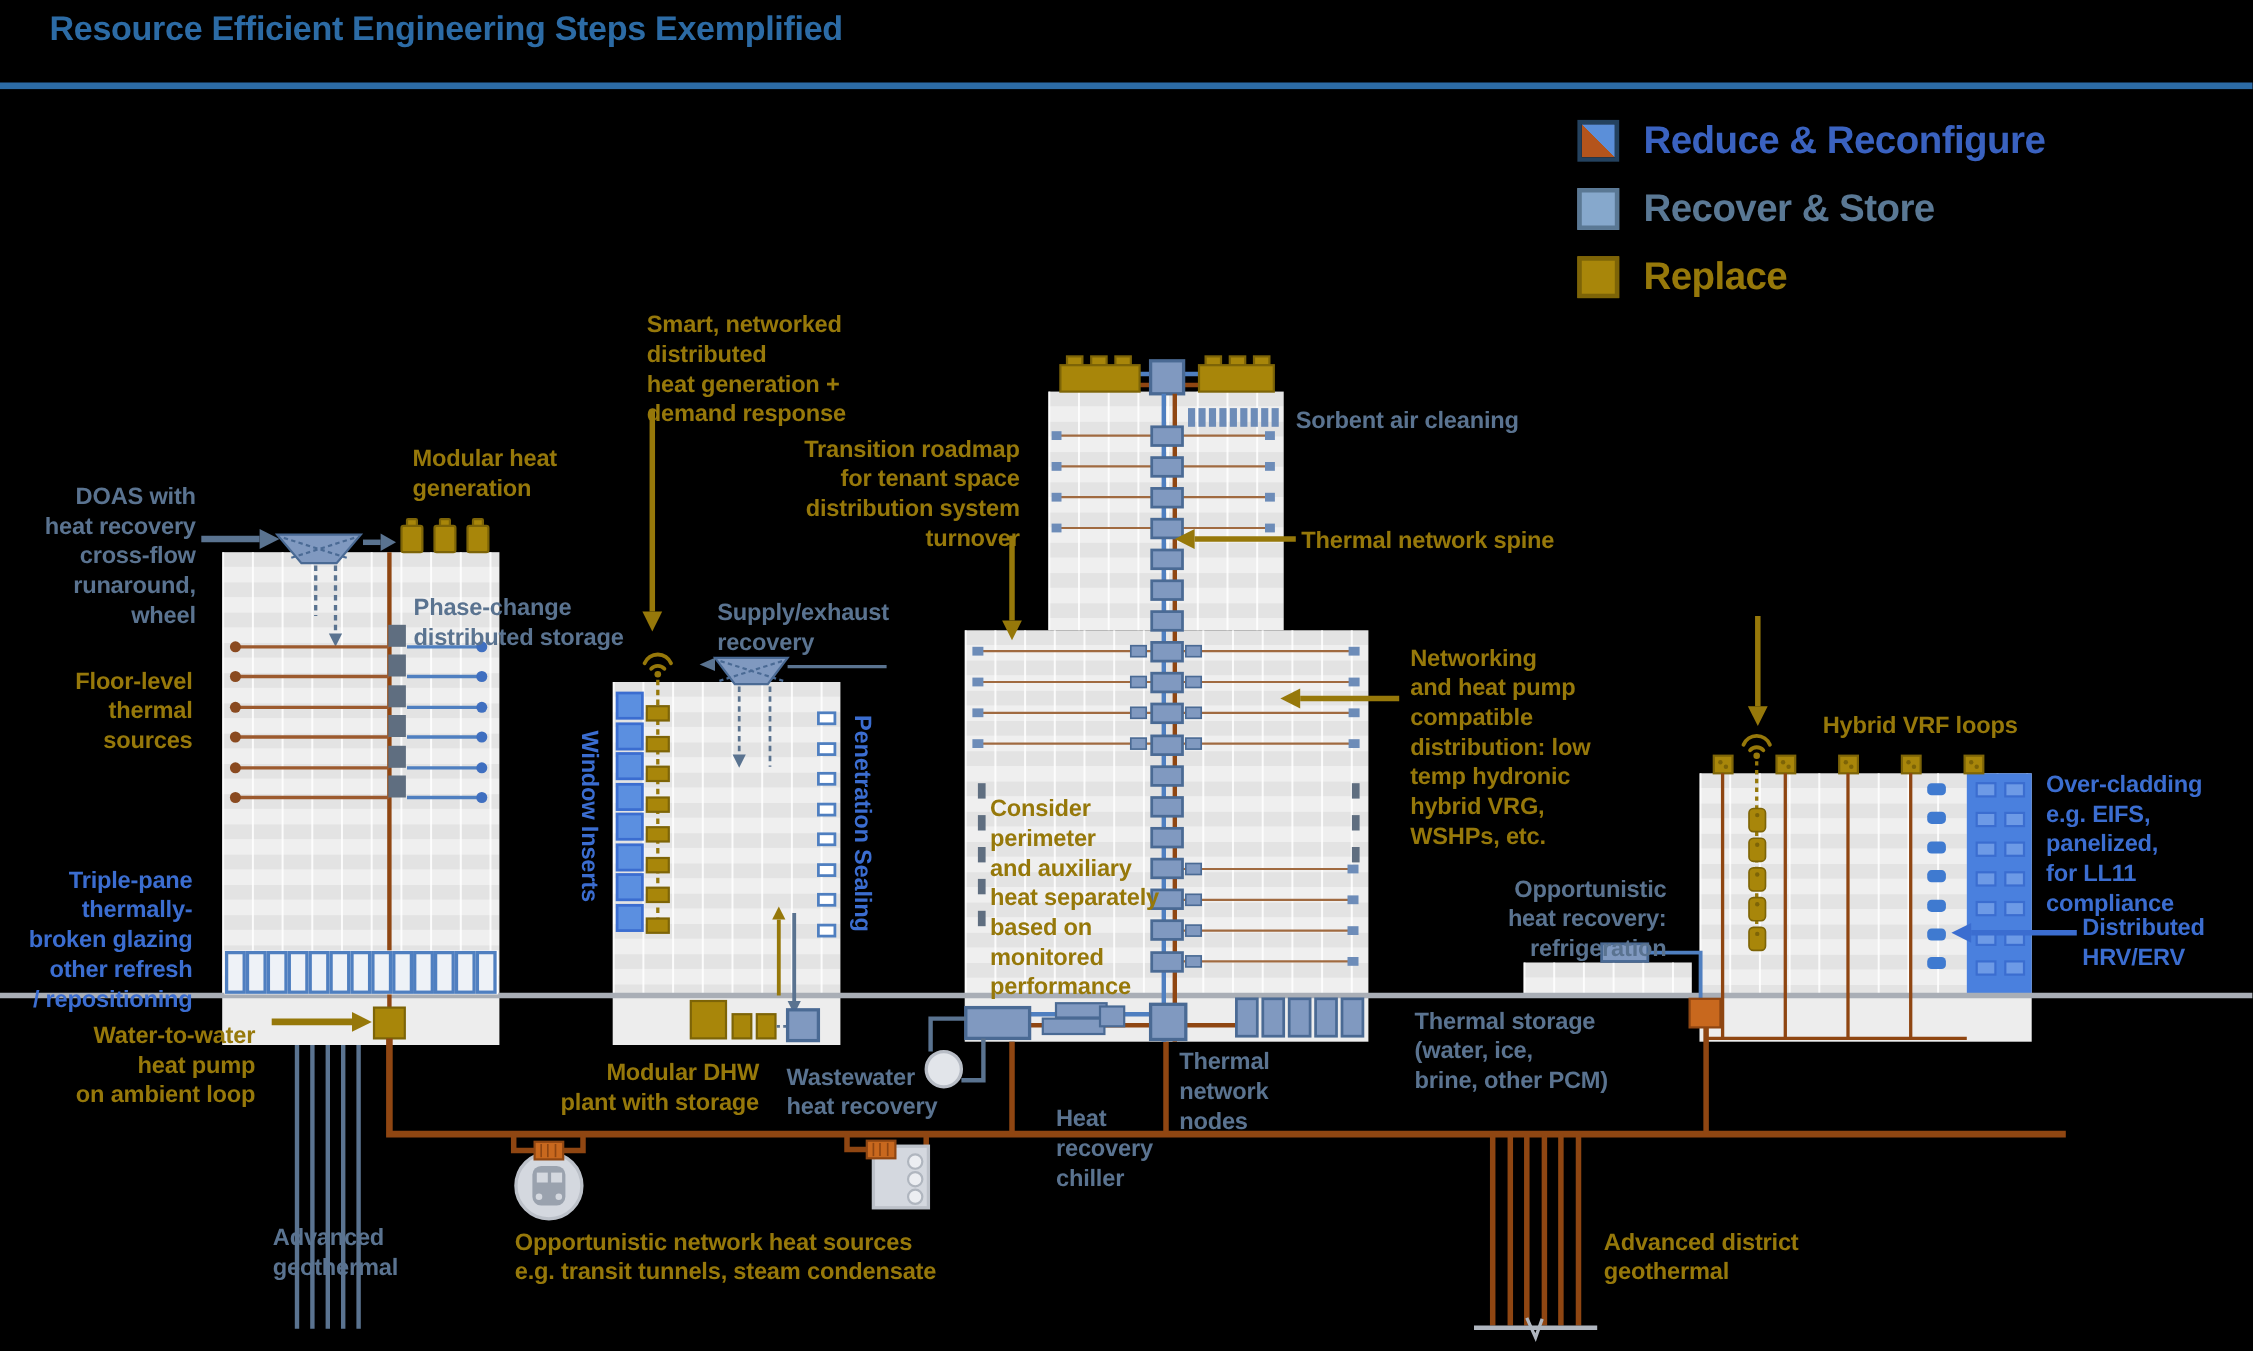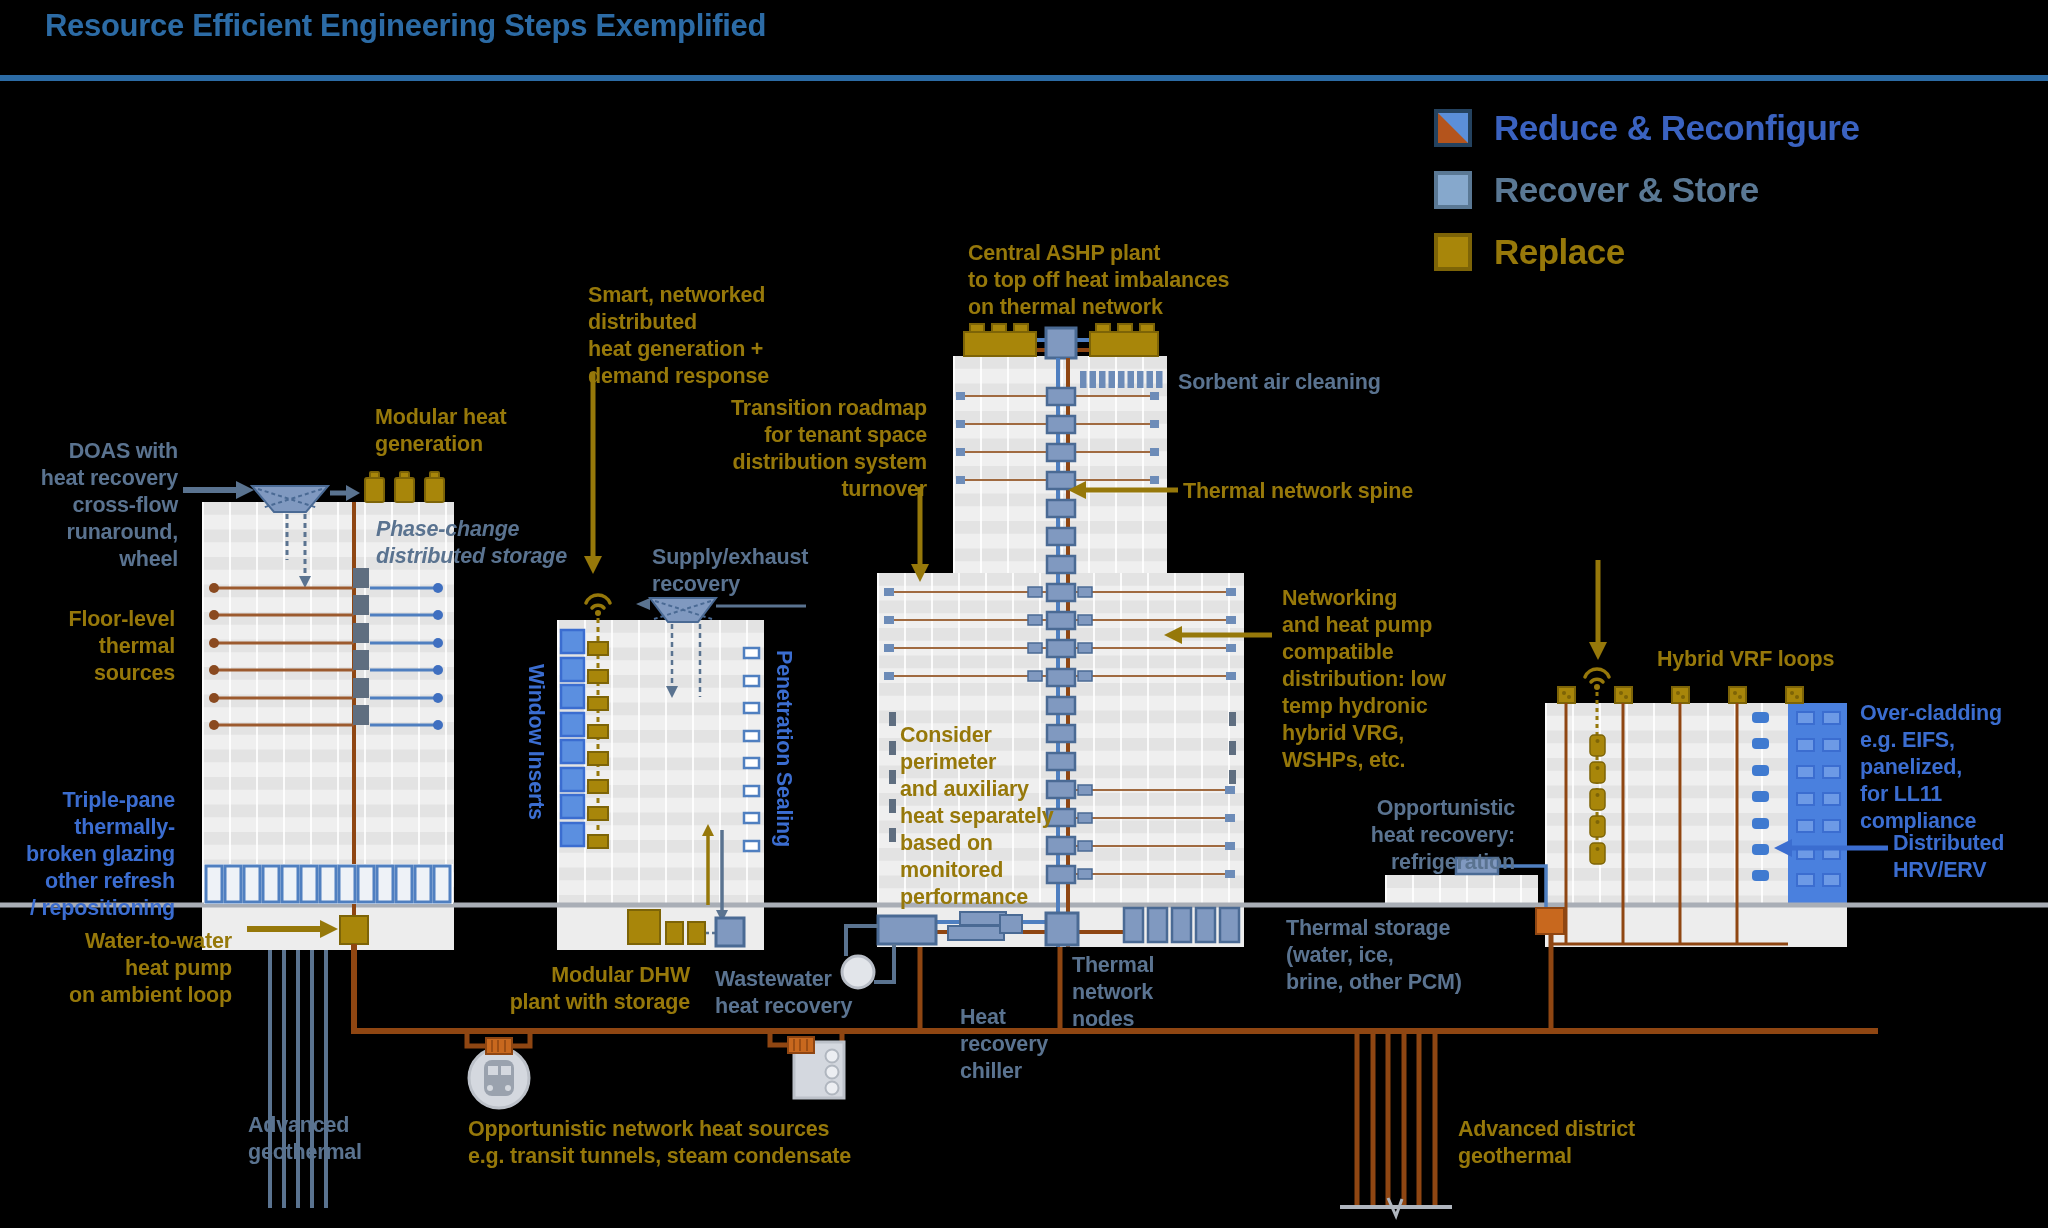--- a/index.html
+++ b/index.html
@@ -481,21 +481,21 @@
     </g>
   </svg>
 
   <div class="lbl grayblue t-right" style="right:1870px;top:438px;">DOAS with
 heat recovery
 cross-flow
 runaround,
 wheel</div>
   <div class="lbl gold" style="left:375px;top:404px;">Modular heat
 generation</div>
-  <div class="lbl grayblue" style="left:376px;top:516px;font-style:italic;">Phase-change
+  <div class="lbl grayblue" style="left:376px;top:539px;">Phase-change
 distributed storage</div>
   <div class="lbl gold t-right" style="right:1873px;top:606px;">Floor-level
 thermal
 sources</div>
   <div class="lbl blue t-right" style="right:1873px;top:787px;">Triple-pane
 thermally-
 broken glazing
 other refresh
 / repositioning</div>
   <div class="lbl gold t-right" style="right:1816px;top:928px;">Water-to-water
@@ -512,23 +512,20 @@
   <div class="lbl blue vert" style="left:522px;top:664px;">Window Inserts</div>
   <div class="lbl blue vert" style="left:770px;top:650px;">Penetration Sealing</div>
   <div class="lbl gold t-right" style="right:1358px;top:962px;">Modular DHW
 plant with storage</div>
   <div class="lbl grayblue" style="left:715px;top:966px;">Wastewater
 heat recovery</div>
   <div class="lbl gold t-right" style="right:1121px;top:395px;">Transition roadmap
 for tenant space
 distribution system
 turnover</div>
-  <div class="lbl gold" style="left:968px;top:240px;">Central ASHP plant
-to top off heat imbalances
-on thermal network</div>
   <div class="lbl grayblue" style="left:1178px;top:369px;">Sorbent air cleaning</div>
   <div class="lbl gold" style="left:1183px;top:478px;">Thermal network spine</div>
   <div class="lbl gold" style="left:1282px;top:585px;">Networking
 and heat pump
 compatible
 distribution: low
 temp hydronic
 hybrid VRG,
 WSHPs, etc.</div>
   <div class="lbl gold" style="left:900px;top:722px;">Consider

